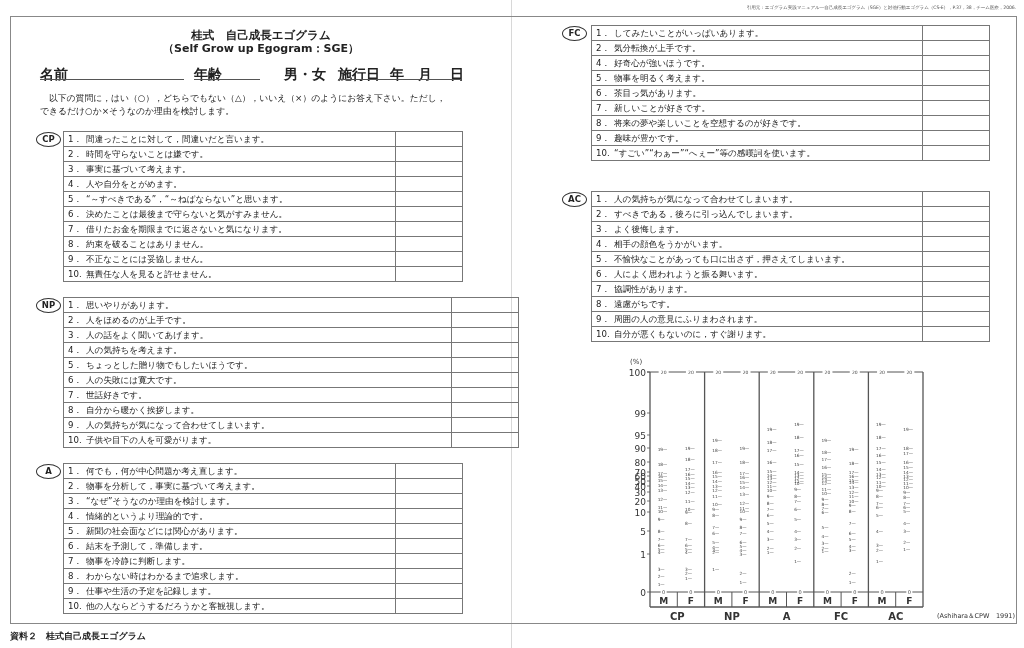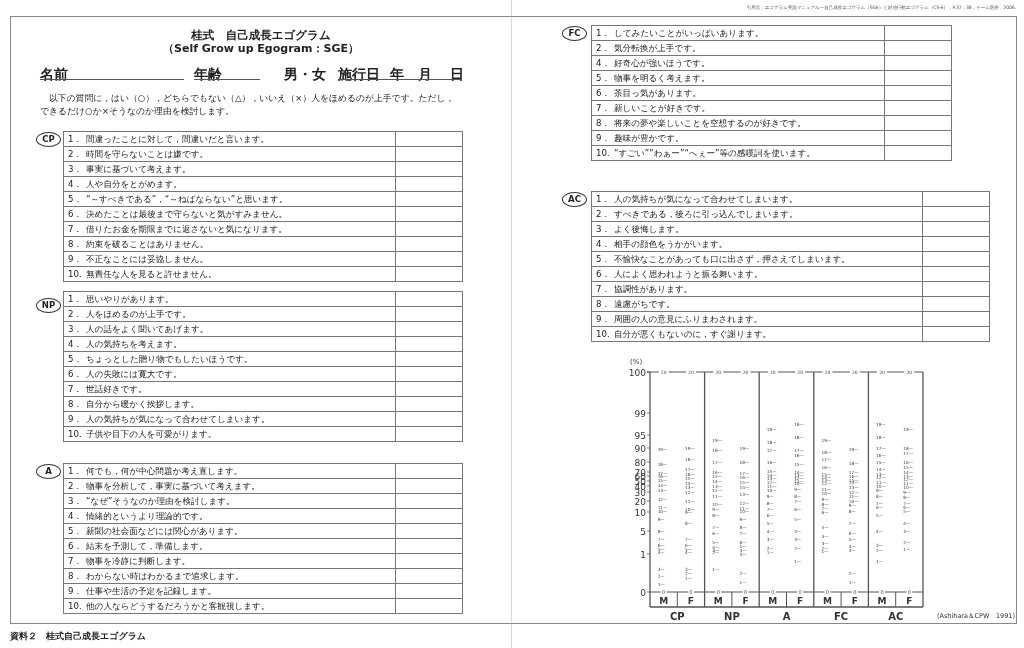--- a/index.html
+++ b/index.html
@@ -57,21 +57,21 @@
     <div class="underline" style="left:154px; width:66px;"></div>
     <span style="left:244px;">男・女</span>
     <span style="left:298px;">施行日</span>
     <span style="left:350px;">年</span>
     <span style="left:378px;">月</span>
     <span style="left:410px;">日</span>
     <div class="underline" style="left:298px; width:122px;"></div>
   </div>
 
   <div class="instructions">
-    <div class="indent">以下の質問に，はい（○），どちらでもない（△），いいえ（×）人をほめるのが上手です。ただし，</div>
+    <div class="indent">以下の質問に，はい（○），どちらでもない（△），いいえ（×）のようにお答え下さい。ただし，</div>
     <div>できるだけ○か×そうなのか理由を検討します。</div>
   </div>
 
   <div class="scale-badge" style="left:36px; top:132px;">CP</div>
   <table class="items" style="left:63px; top:131px; width:400px;">
     <tbody id="tbody-CP">
         <tr>
           <td><span class="num">1．</span><span>間違ったことに対して，間違いだと言います。</span></td>
           <td class="answer" style="width: 67px;"></td>
         </tr>
@@ -108,21 +108,21 @@
           <td class="answer" style="width: 67px;"></td>
         </tr>
         <tr>
           <td><span class="num">10.</span><span>無責任な人を見ると許せません。</span></td>
           <td class="answer" style="width: 67px;"></td>
         </tr>
       </tbody>
   </table>
 
   <div class="scale-badge" style="left:36px; top:298px;">NP</div>
-  <table class="items" style="left:63px; top:291px; width:400px;">
+  <table class="items" style="left:63px; top:297px; width:456px;">
     <tbody id="tbody-NP">
         <tr>
           <td><span class="num">1．</span><span>思いやりがあります。</span></td>
           <td class="answer" style="width: 67px;"></td>
         </tr>
         <tr>
           <td><span class="num">2．</span><span>人をほめるのが上手です。</span></td>
           <td class="answer" style="width: 67px;"></td>
         </tr>
         <tr>
@@ -207,21 +207,21 @@
   </table>
 
   <div class="footer-label">資料２　桂式自己成長エゴグラム</div>
 </div>
 
 <div class="page-right">
   <div class="citation">引用元：エゴグラム実践マニュアル—自己成長エゴグラム（SGE）と対他行動エゴグラム（CS-E），P.37，38，チーム医療，2006.</div>
   <div class="frame-right"></div>
 
   <div class="scale-badge" style="left:50px; top:26px;">FC</div>
-  <table class="items" style="left:79px; top:25px; width:361px;">
+  <table class="items" style="left:79px; top:25px; width:399px;">
     <tbody id="tbody-FC">
         <tr>
           <td><span class="num">1．</span><span>してみたいことがいっぱいあります。</span></td>
           <td class="answer" style="width: 67px;"></td>
         </tr>
         <tr>
           <td><span class="num">2．</span><span>気分転換が上手です。</span></td>
           <td class="answer" style="width: 67px;"></td>
         </tr>
         <tr>

